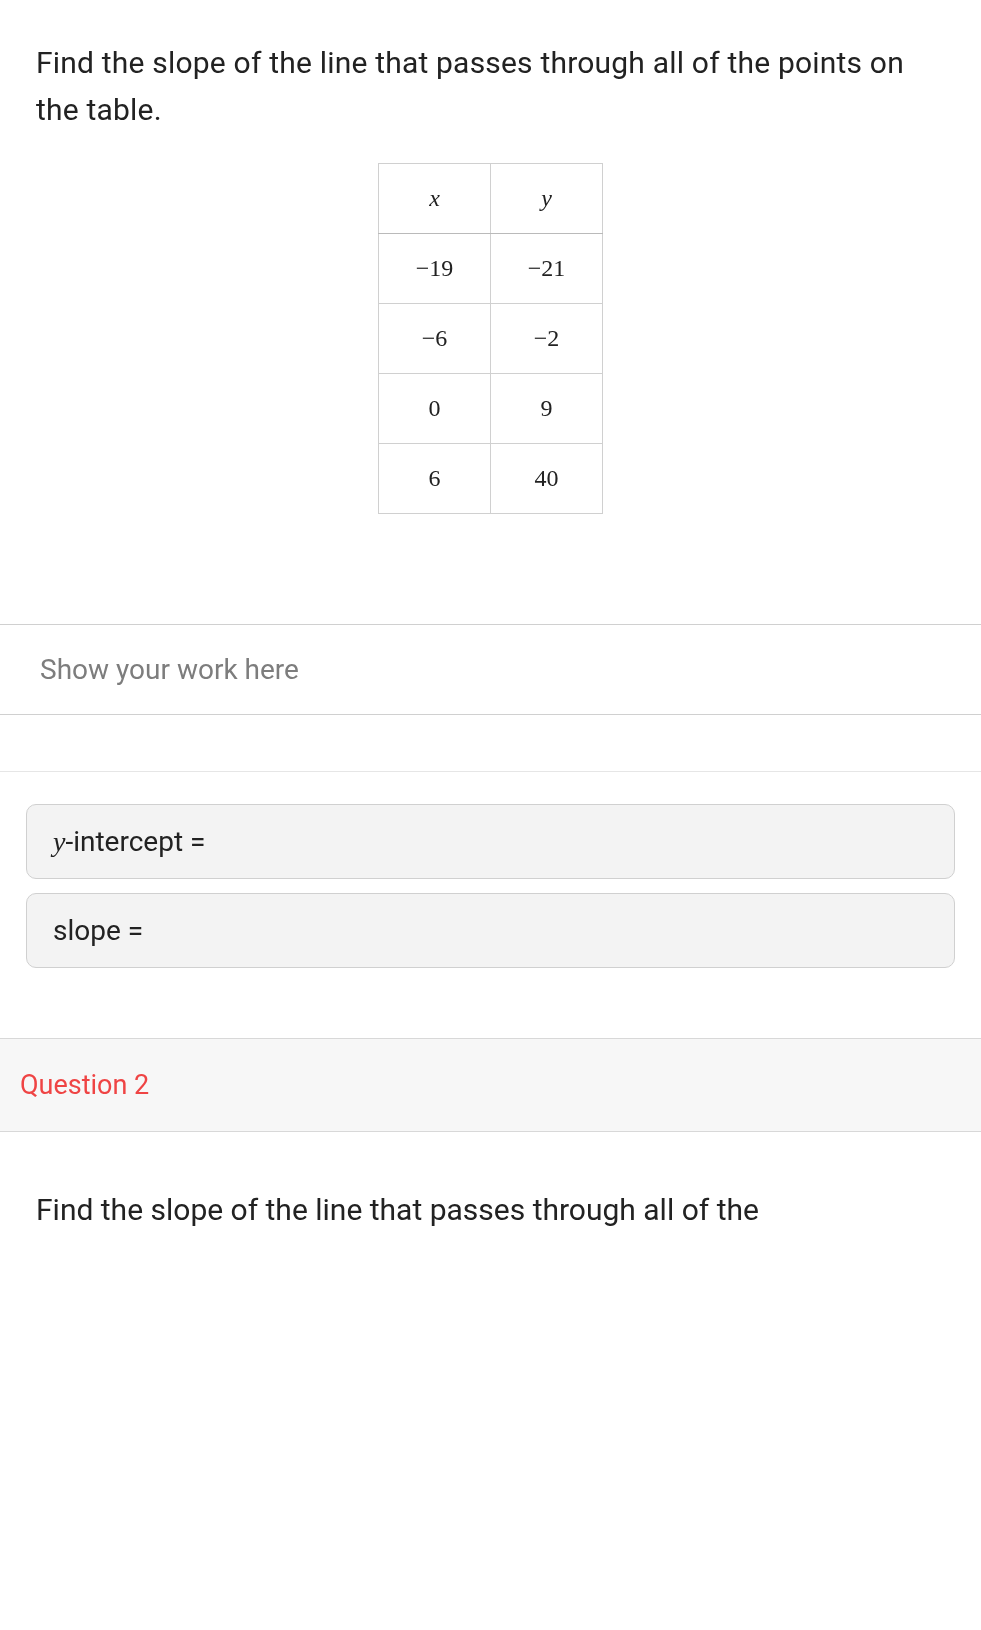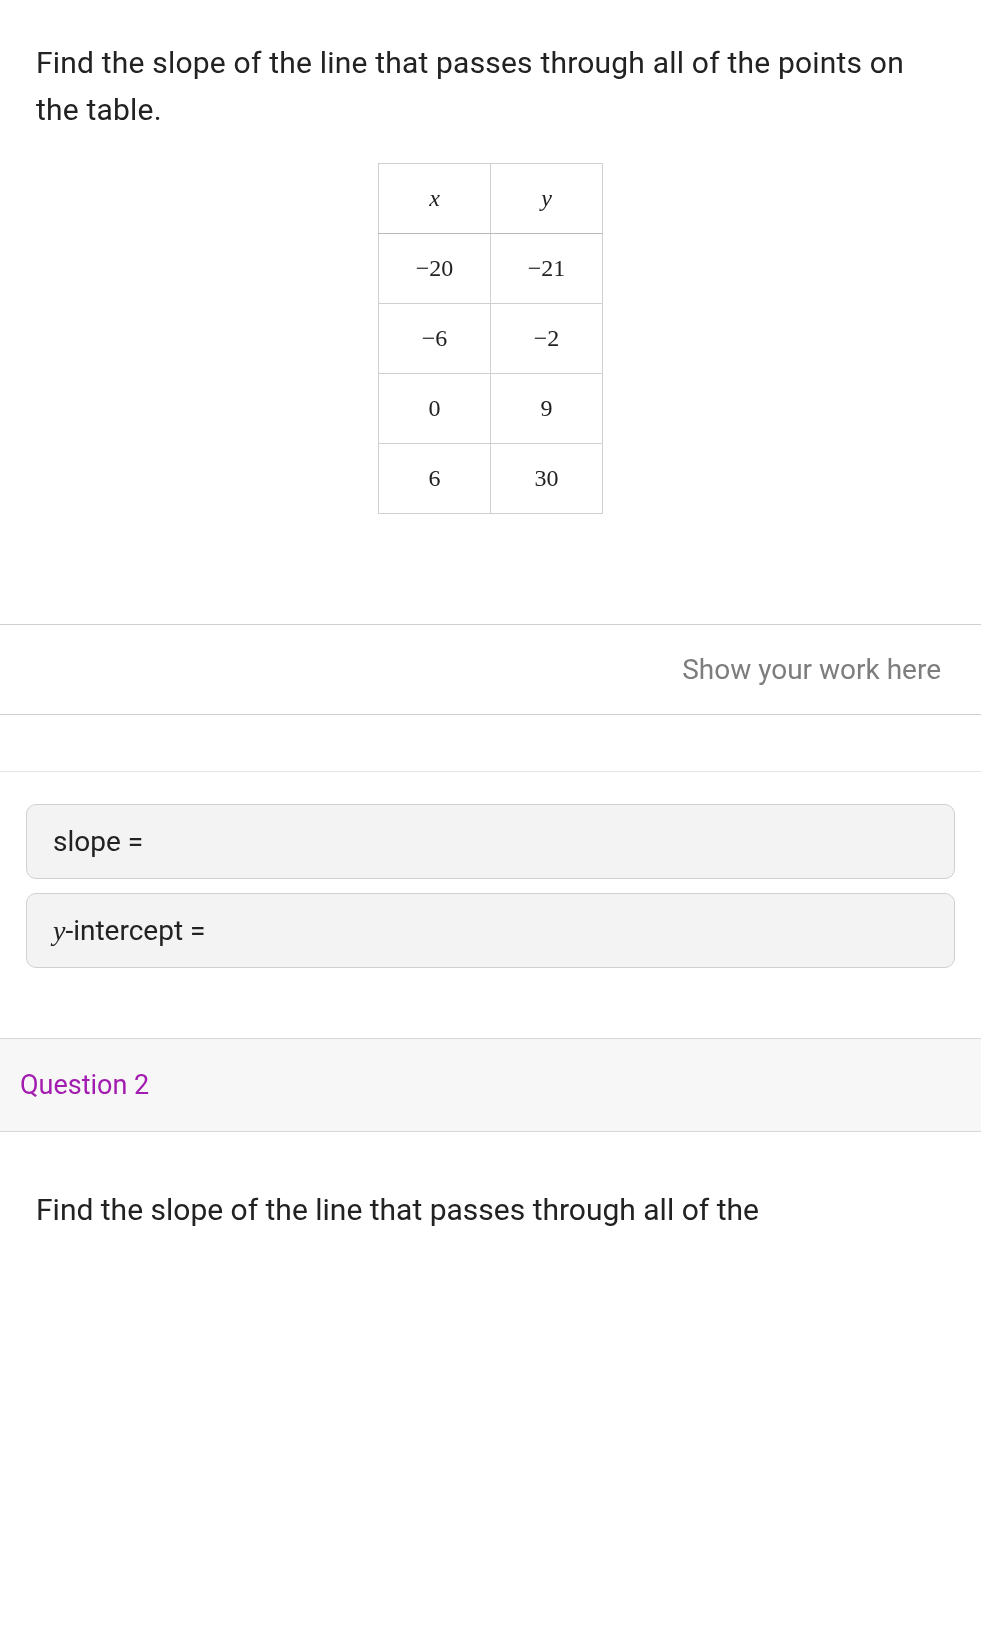--- a/index.html
+++ b/index.html
@@ -45,21 +45,20 @@
     border-bottom: 1.5px solid #bababa;
   }
   .work-section {
     border-top: 1px solid #d0d0d0;
     border-bottom: 1px solid #d0d0d0;
     margin-top: 74px;
     padding: 28px 40px;
     color: #7d7d7d;
     font-size: 28px;
     font-family: -apple-system, "Segoe UI", Roboto, sans-serif;
-    text-align: right;
   }
   .divider-soft {
     border-top: 1px solid #e6e6e6;
     margin-top: 56px;
   }
   .answers {
     padding: 32px 26px 32px 26px;
   }
   .answer-row {
     border: 1.5px solid #d0d0d0;
@@ -74,21 +73,21 @@
     font-family: 'Times New Roman', Georgia, serif;
     font-style: italic;
   }
   .next-question-header {
     background: #f7f7f7;
     border-top: 1px solid #d8d8d8;
     border-bottom: 1px solid #d8d8d8;
     padding: 30px 20px;
     font-size: 27px;
     font-family: -apple-system, "Segoe UI", Roboto, sans-serif;
-    color: #a21caf;
+    color: #ef4444;
     margin-top: 24px;
   }
   .truncated-next {
     padding: 60px 36px 0 36px;
     font-size: 30px;
     font-family: -apple-system, "Segoe UI", Roboto, sans-serif;
     color: #222;
     white-space: nowrap;
     overflow: hidden;
   }
@@ -100,52 +99,52 @@
   <div class="prompt">Find the slope of the line that passes through all of the points on the table.</div>
 
   <div class="table-wrap">
     <table class="data">
       <tbody>
           <tr>
         <th>x</th>
         <th>y</th>
       </tr>
       <tr>
-        <td>−20</td>
+        <td>−19</td>
         <td>−21</td>
       </tr>
       <tr>
         <td>−6</td>
         <td>−2</td>
       </tr>
       <tr>
         <td>0</td>
         <td>9</td>
       </tr>
       <tr>
         <td>6</td>
-        <td>30</td>
+        <td>40</td>
       </tr>
     </tbody>
       </table>
   </div>
 </div>
 
 <div class="work-section">
   <span>Show your work here</span>
 </div>
 
 <div class="divider-soft"></div>
 
 <div class="answers">
   <div class="answer-row">
-    <span>slope =</span>
+    <span class="math-var">y</span><span>-intercept =</span>
   </div>
   <div class="answer-row">
-    <span class="math-var">y</span><span>-intercept =</span>
+    <span>slope =</span>
   </div>
 </div>
 
 <div class="next-question-header">
   <span>Question 2</span>
 </div>
 
 <div class="truncated-next">Find the slope of the line that passes through all of the</div>
 
 </body></html>

